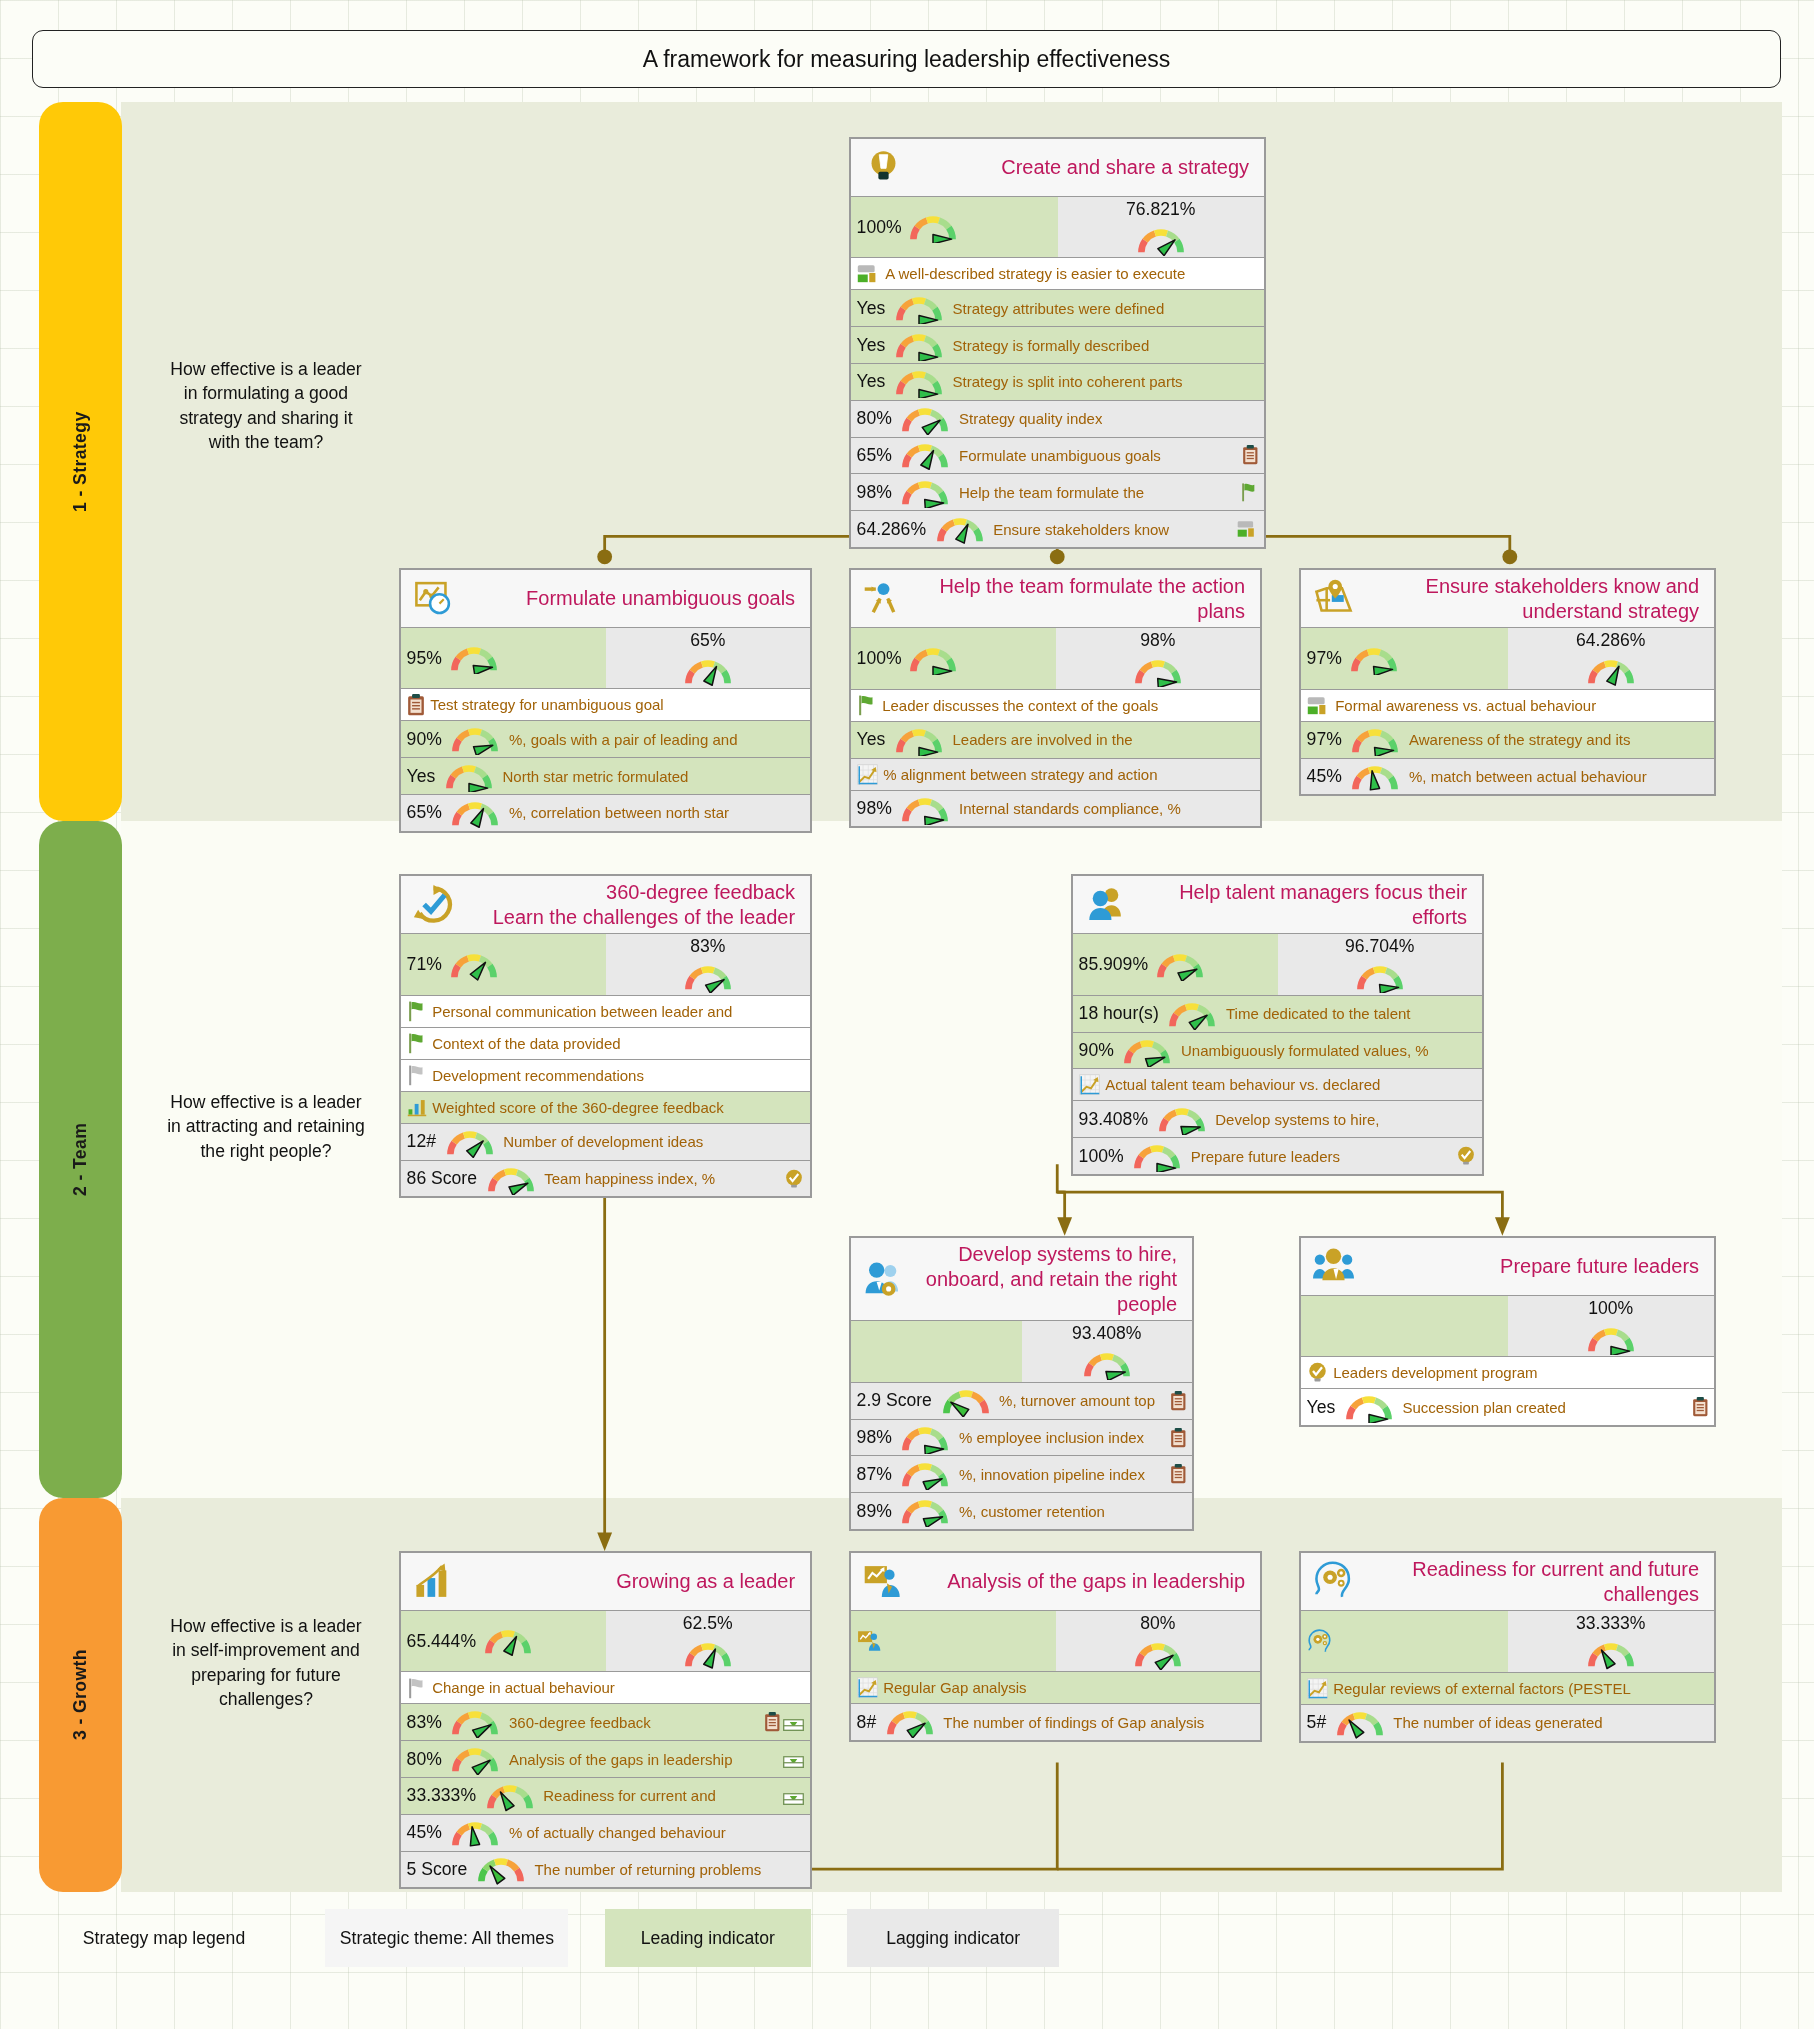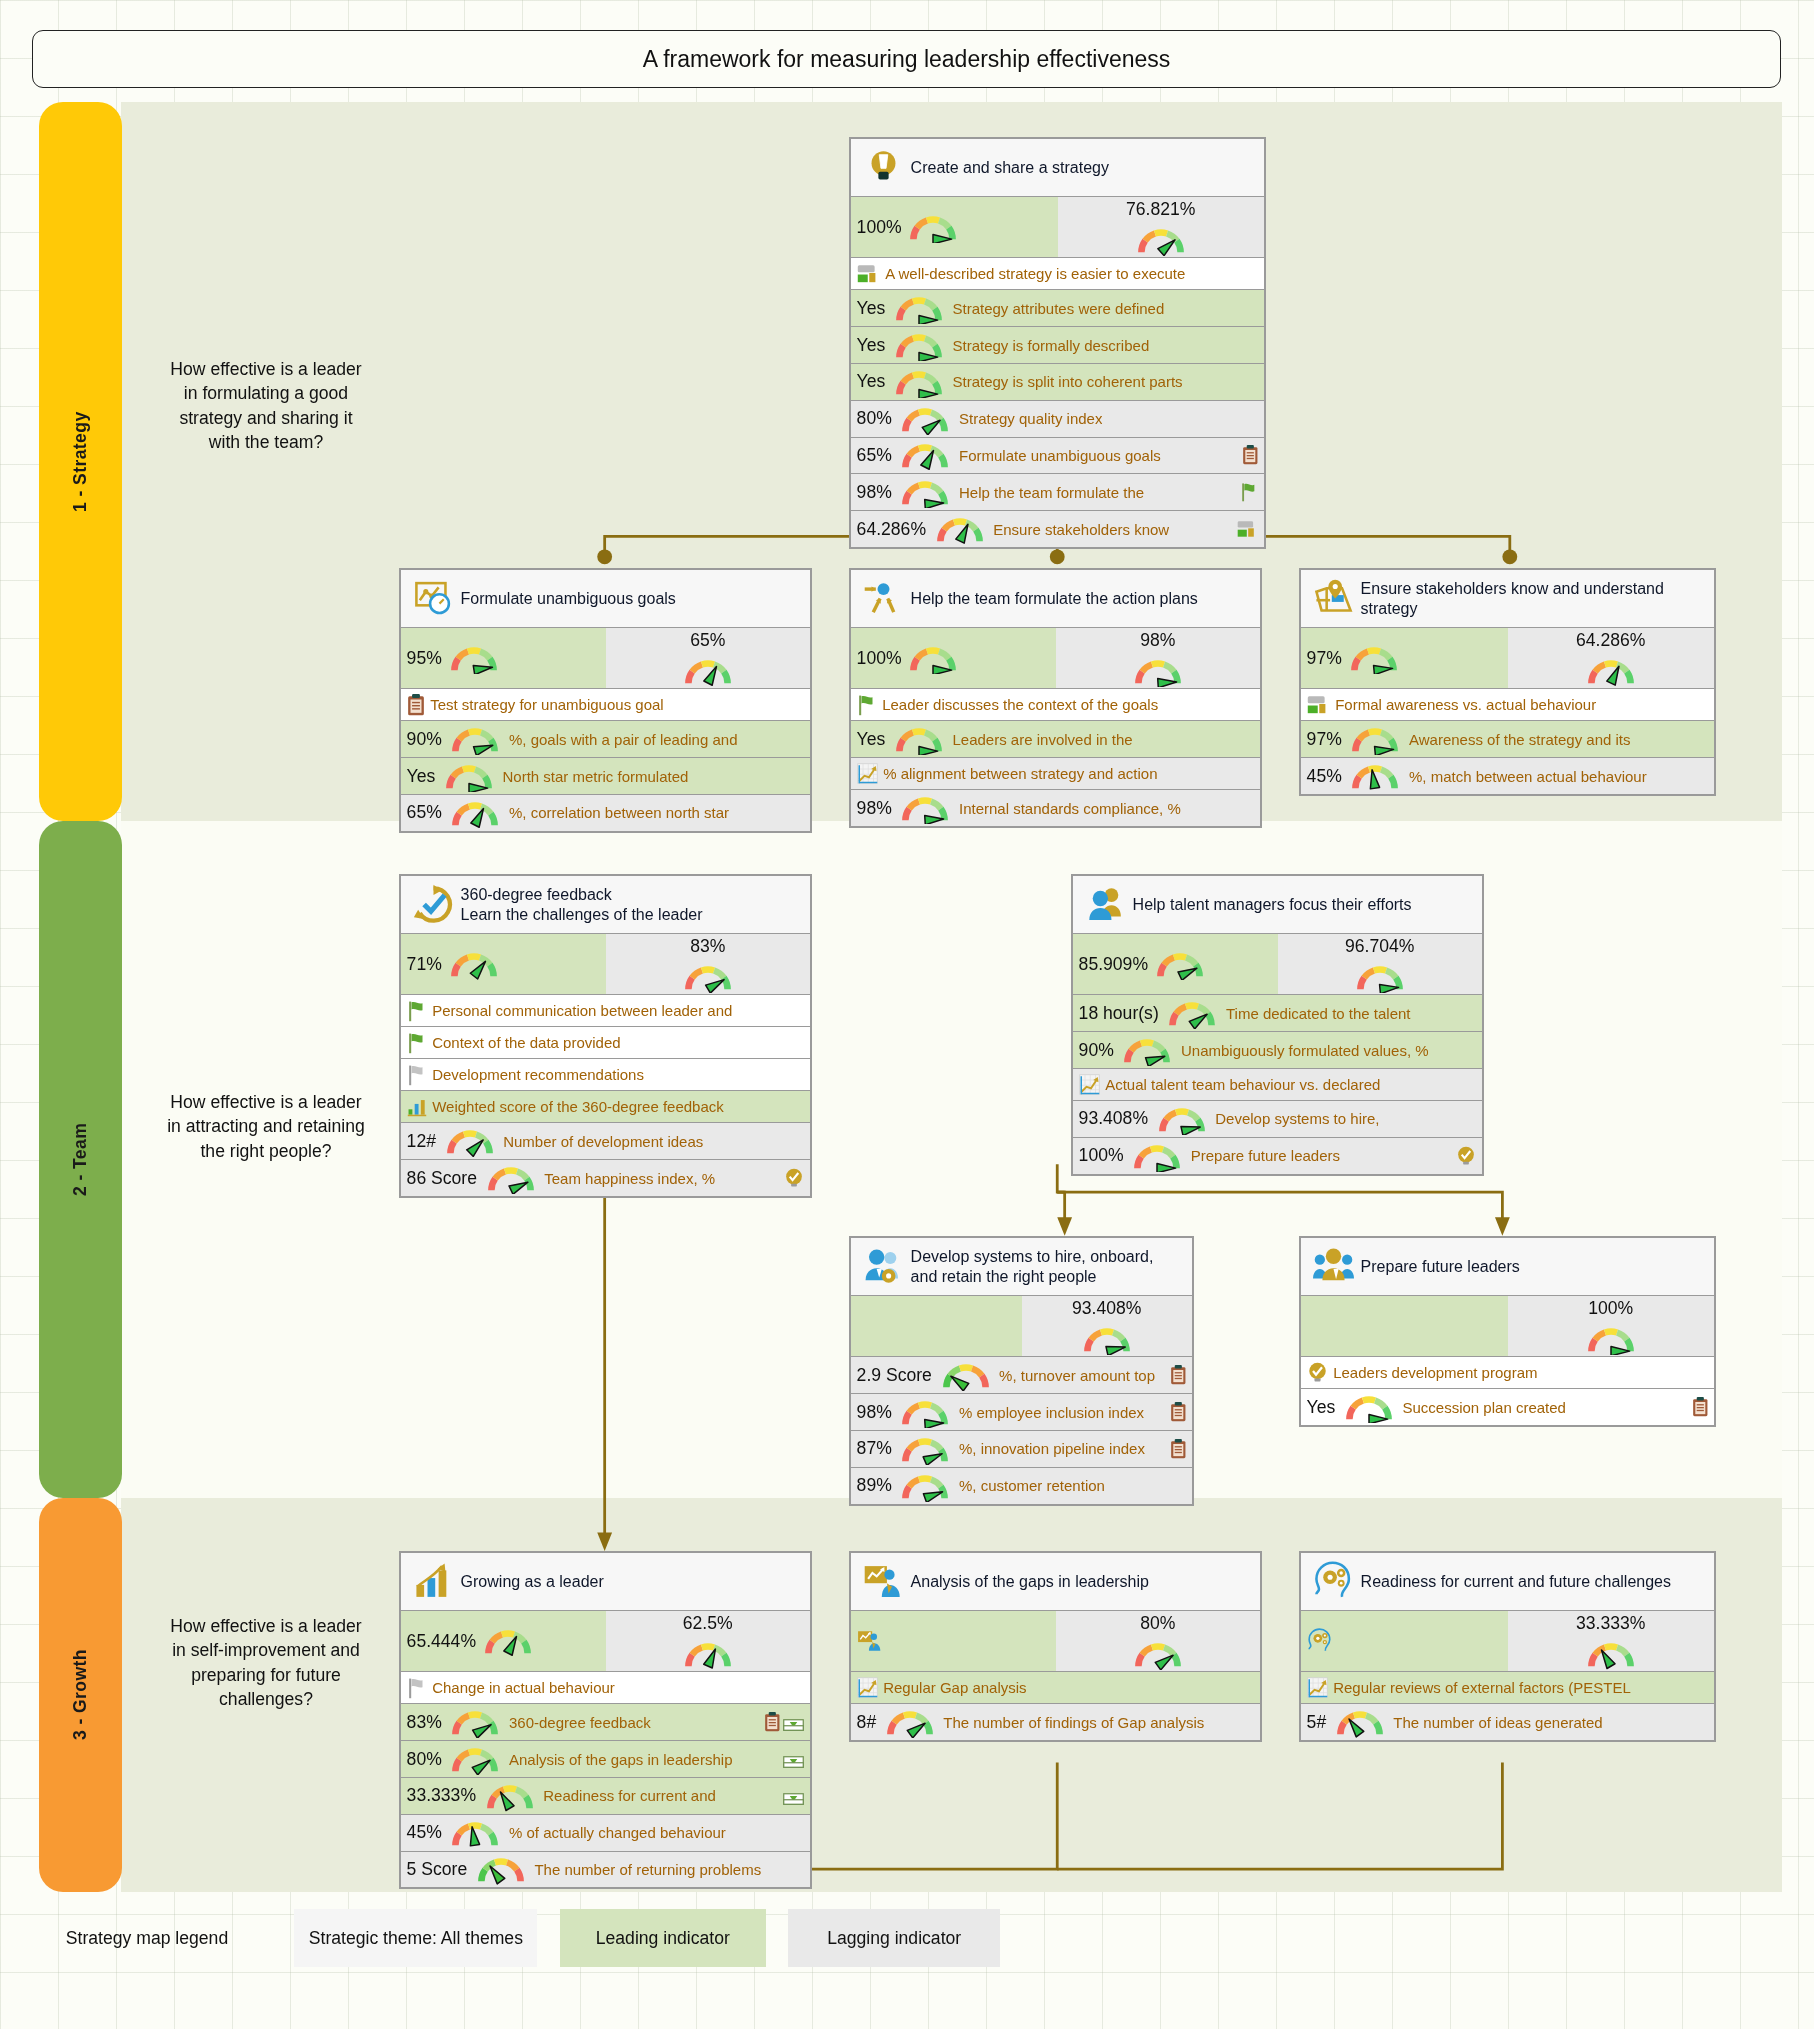--- a/index.html
+++ b/index.html
@@ -72,21 +72,21 @@
   }
   .card-head{
     display:flex; align-items:center;
     background:#f7f7f7;
     min-height:58px;
     border-bottom:1.9px solid #9a9a9a;
     padding:3.7px 5.6px;
   }
   .card-head .ico{ width:54px; flex:0 0 54px; display:flex; align-items:center; justify-content:center; }
   .card-head .ttl{
-    flex:1; text-align:left; font-size:16px; color:#0f172a; line-height:1.25;
+    flex:1; text-align:right; font-size:20px; color:#be185d; line-height:1.25;
     padding-right:9.3px;
   }
   .kpi-row{
     display:flex; align-items:stretch;
     border-bottom:1.9px solid #9a9a9a;
     min-height:32px;
   }
   .kpi-row:last-child{ border-bottom:none; }
   .half{ display:flex; align-items:center; gap:3.7px; padding:1.9px 5.6px; overflow:hidden; }
   .half.lead{ background:#d4e4bd; width:50%; }
@@ -96,21 +96,21 @@
   .full.lag { background:#e9e9e9; }
   .full.white{ background:#ffffff; }
   .val{ font-size:17.6px; color:#111; white-space:nowrap; }
   .lbl{ font-size:15px; color:#a16207; white-space:nowrap; overflow:hidden; text-overflow:clip; }
   .tail{ margin-left:auto; display:flex; align-items:center; gap:2.8px; padding-left:3.7px; }
 
   svg.gauge{ flex:0 0 auto; }
   .mini{ flex:0 0 auto; }
 
   
-  .legend{ position:absolute; left:22px; top:1909px; width:1743px; height:58px; z-index:5; display:flex; align-items:stretch; gap:2px; }
+  .legend{ position:absolute; left:39px; top:1909px; width:1743px; height:58px; z-index:5; display:flex; align-items:stretch; gap:16px; }
   .legend-cell{ display:flex; align-items:center; justify-content:center; font-size:17.6px; color:#111; }
   .lg-title{ width:250px; }
   .lg-theme{ width:243px; background:#f5f5f5; margin-left:20.4px;}
   .lg-leading{ width:206px; background:#d4e4bd; margin-left:20.4px;}
   .lg-lagging{ width:212px; background:#e9e9e9; margin-left:20.4px;}
 </style>
 </head>
 <body>
 
 <div class="grid-bg"></div>

